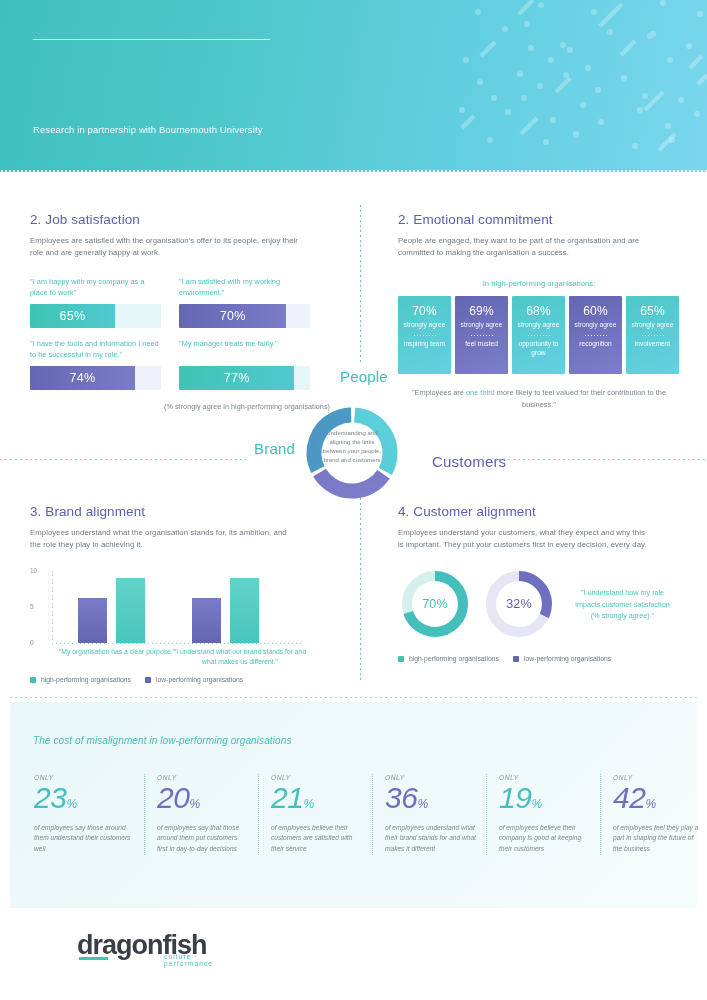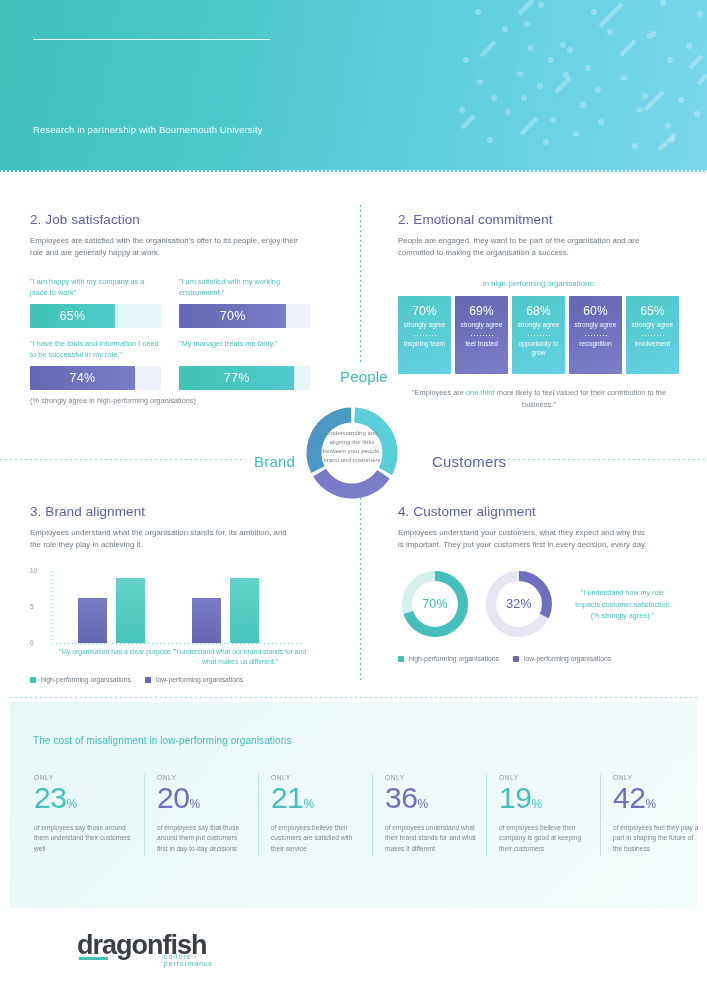--- a/index.html
+++ b/index.html
@@ -76,21 +76,21 @@
   .bar-track.teal { background: #e4f6f8; }
   .bar-fill { position: absolute; left: 0; top: 0; height: 100%; }
   .bar-fill.teal  { background: linear-gradient(90deg,#3fc4b4,#51c9cf); }
   .bar-fill.purp  { background: linear-gradient(90deg,#6667b4,#7a7cc6); }
   .bar-val {
     position: absolute; left: 0; top: 0; height: 100%; display: flex;
     align-items: center; justify-content: center;
     color: #fff; font-size: 12.5px; font-weight: 400; letter-spacing: .3px;
   }
   .bar-note {
-    margin-top: 6px; text-align: left; font-size: 7.2px; color: #7a848d;
+    margin-top: 12px; text-align: right; font-size: 7.2px; color: #7a848d;
     letter-spacing: .05px;
   }
 
   
   #emotional-commitment { position: absolute; left: 398px; top: 212px; width: 282px; }
   .ec-caption {
     margin-top: 20px; text-align: center;
     font-size: 7.6px; color: #4cc0bb; letter-spacing: .05px;
   }
   .ec-cards { display: flex; gap: 4px; margin-top: 8px; }
@@ -116,21 +116,21 @@
   .ec-quote b { color: #4cc0bb; font-weight: 400; }
 
   
   #center-wheel { position: absolute; left: 302px; top: 403px; width: 100px; height: 100px; }
   .wheel-text {
     position: absolute; left: 16px; top: 25px; width: 68px;
     text-align: center; font-size: 6.1px; color: #7a848d; line-height: 1.5;
   }
   .lbl { position: absolute; font-size: 15px; letter-spacing: .2px; }
   #label-people    { left: 340px; top: 368px; color: #3fbdb9; }
-  #label-brand     { left: 254px; top: 453px; color: #3fbdb9; }
+  #label-brand     { left: 254px; top: 440px; color: #3fbdb9; }
   #label-customers { left: 432px; top: 453px; color: #5b5fb0; }
 
   
   #brand-alignment { position: absolute; left: 30px; top: 504px; width: 300px; }
   .chart3 { position: relative; width: 275px; height: 95px; margin-top: 14px; }
   .ax-lbl { position: absolute; left: 0; font-size: 6.5px; color: #8b949c; }
   .ax-dotted-v {
     position: absolute; left: 22px; top: 6px; width: 1px; height: 72px;
     background-image: linear-gradient(to bottom,#7fd3d0 0 1.5px,transparent 1.5px 4px);
     background-size: 1px 4px;
@@ -166,20 +166,21 @@
   .donut-val.purp { color: #5b5fb0; }
   .donut-quote {
     font-size: 7.2px; color: #4cc0bb; line-height: 1.55; text-align: center;
     width: 105px; margin-left: 4px;
   }
 
   
   #cost-band {
     position: absolute; left: 10px; top: 702px; width: 687px; height: 206px;
     background: linear-gradient(135deg,#e9f7f8 0%,#eff9fa 45%,#f4fbfb 100%);
+    font-style: italic;
   }
   .band-dots-top {
     position: absolute; left: 0; top: -5px; width: 687px; height: 1px;
     background-image: linear-gradient(to right,#9ad9d8 0 2px,transparent 2px 5px);
     background-size: 5px 1px;
   }
   .band-title {
     position: absolute; left: 23px; top: 33px;
     font-size: 10px; color: #3fbdb9; letter-spacing: .1px;
   }

